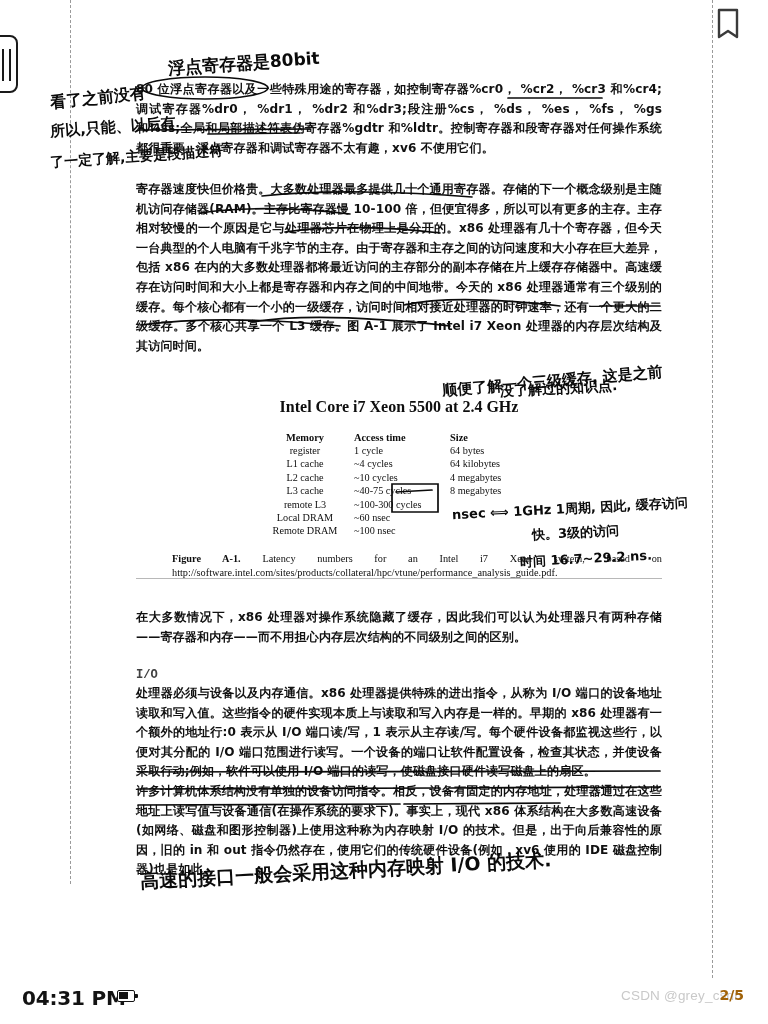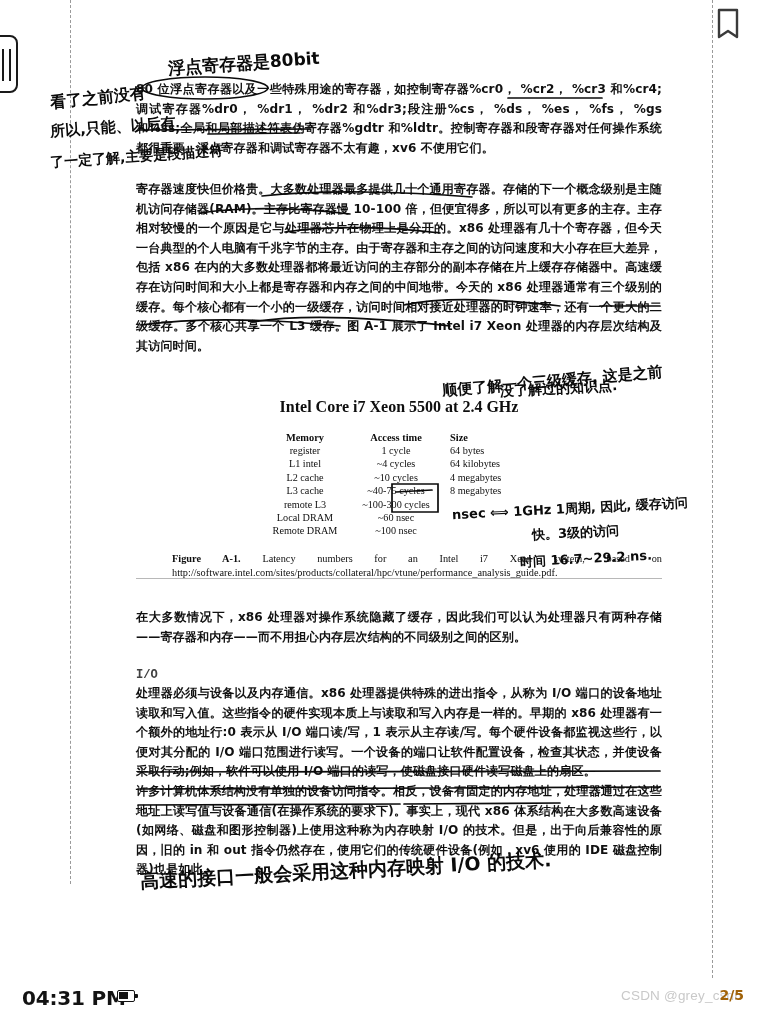--- a/index.html
+++ b/index.html
@@ -109,21 +109,21 @@
     font-weight: 700;
     padding: 0 6px 1px 6px;
     font-size: 10.4px;
   }
   .fig-table td {
     padding: 0 6px;
     line-height: 13.4px;
     white-space: nowrap;
   }
   .c-mem  { text-align: center; min-width: 86px; }
-  .c-time { text-align: center;  min-width: 96px; padding-right: 10px; }
+  .c-time { text-align: left;  min-width: 96px; padding-right: 10px; }
   .c-size { text-align: left;   min-width: 92px; }
 
   .fig-caption {
     font-family: "Liberation Serif", "DejaVu Serif", serif;
     font-size: 10.3px;
     line-height: 14px;
     color: #0e0e0e;
     text-align: justify;
     margin-top: 8px;
     margin-left: 36px;
@@ -240,21 +240,21 @@
             <th class="c-size">Size</th>
           </tr>
         </thead>
         <tbody>
           <tr>
             <td class="c-mem">register</td>
             <td class="c-time">1 cycle</td>
             <td class="c-size">64 bytes</td>
           </tr>
           <tr>
-            <td class="c-mem">L1 intel</td>
+            <td class="c-mem">L1 cache</td>
             <td class="c-time">~4 cycles</td>
             <td class="c-size">64 kilobytes</td>
           </tr>
           <tr>
             <td class="c-mem">L2 cache</td>
             <td class="c-time">~10 cycles</td>
             <td class="c-size">4 megabytes</td>
           </tr>
           <tr>
             <td class="c-mem">L3 cache</td>

